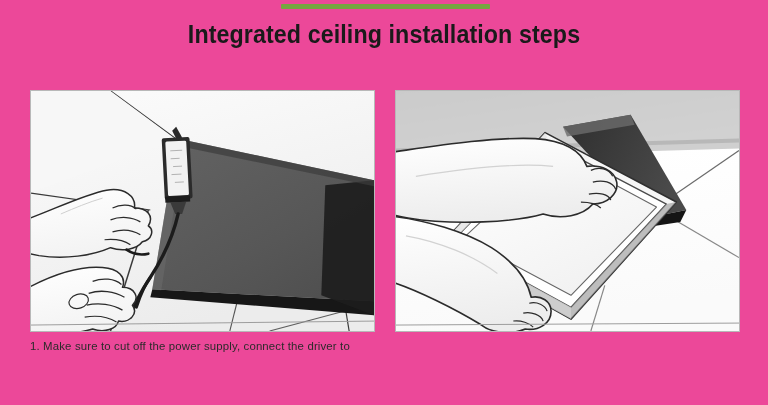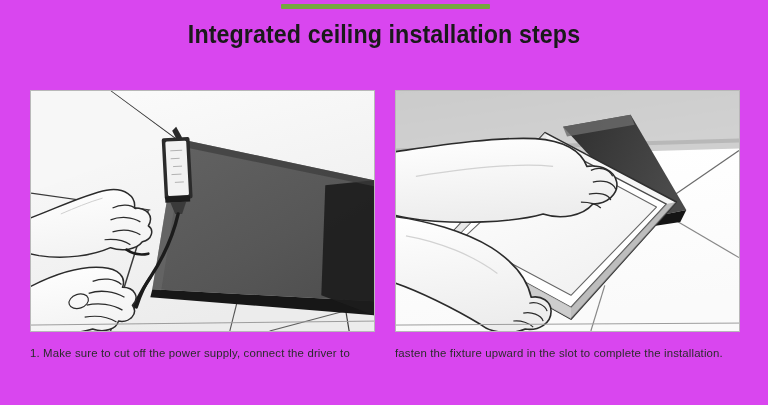--- a/index.html
+++ b/index.html
@@ -12,21 +12,21 @@
     height: 405px;
     position: relative;
     overflow: hidden;
     font-family: "Liberation Sans", sans-serif;
     -webkit-font-smoothing: antialiased;
   }
 
   .page {
     position: absolute;
     inset: 0;
-    background: #d946ef;
+    background: #ec4899;
   }
 
   
   .accent-bar {
     position: absolute;
     left: 281px;
     top: 4px;
     width: 209px;
     height: 5px;
     background: #76a640;
@@ -64,21 +64,21 @@
 
   .figure svg {
     display: block;
     width: 100%;
     height: 100%;
   }
 
   
   .caption {
     position: absolute;
-    top: 341px;
+    top: 334px;
     width: 352px;
     font-size: 11.4px;
     line-height: 25px;
     color: #2b2b2b;
     letter-spacing: 0.15px;
   }
   #caption-left  { left: 30px; }
   #caption-right { left: 395px; }
   .caption .line { display: block; white-space: nowrap; }
 </style>
@@ -258,16 +258,15 @@
 
       <path d="M 0 236 L 345 234" stroke="#9c9c9c" stroke-width="1" fill="none"></path>
     </svg>
   </div>
 
   <div class="caption" id="caption-left">
     <span class="line">1. Make sure to cut off the power supply, connect the driver to</span>
   </div>
 
   <div class="caption" id="caption-right">
-    <span class="line">fasten the fixture upward in the slot to complete the installation.</span>
   </div>
 
 </div>
 
 </body></html>

